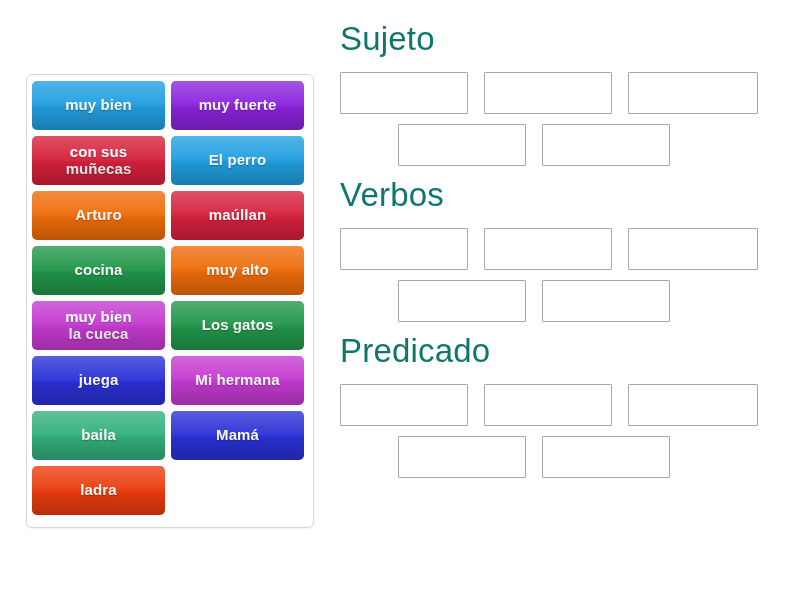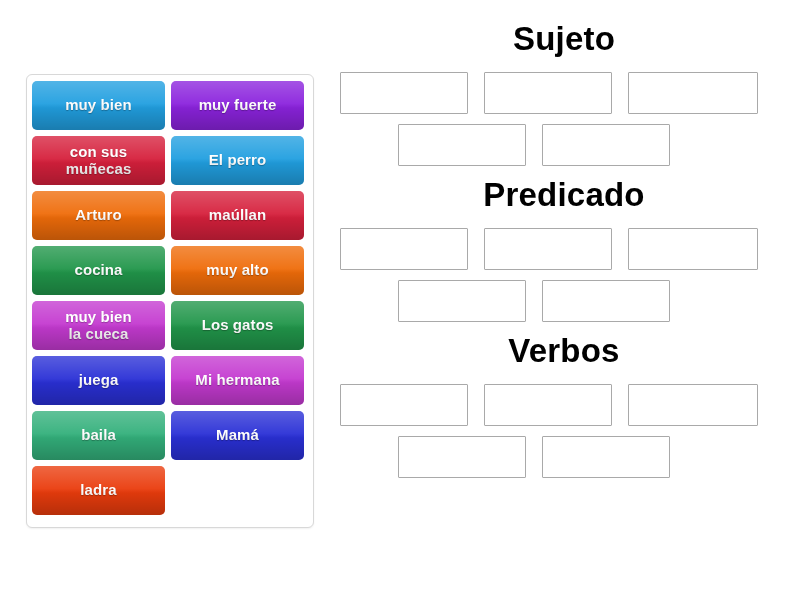--- a/index.html
+++ b/index.html
@@ -73,24 +73,24 @@
 
   
   #groups {
     position: absolute;
     left: 340px;
     top: 20px;
     width: 448px;
   }
   .group { margin-bottom: 10px; }
   .group-title {
-    text-align: center;
+    text-align: left;
     font-size: 33px;
-    font-weight: bold;
-    color: #000000;
+    font-weight: normal;
+    color: #0f766e;
     margin: 0 0 14px 0;
     line-height: 1.15;
     letter-spacing: 0.2px;
   }
   .slot-row {
     display: flex;
     justify-content: flex-start;
     gap: 16px;
     margin-bottom: 10px;
   }
@@ -167,36 +167,36 @@
         <div class="slot"></div>
         <div class="slot"></div>
         <div class="slot wide"></div>
       </div>
       <div class="slot-row row-2">
         <div class="slot"></div>
         <div class="slot"></div>
       </div>
     </div>
     <div class="group">
+      <div class="group-title">Verbos</div>
+      <div class="slot-row row-1">
+        <div class="slot"></div>
+        <div class="slot"></div>
+        <div class="slot wide"></div>
+      </div>
+      <div class="slot-row row-2">
+        <div class="slot"></div>
+        <div class="slot"></div>
+      </div>
+    </div>
+    <div class="group">
       <div class="group-title">Predicado</div>
       <div class="slot-row row-1">
         <div class="slot"></div>
         <div class="slot"></div>
         <div class="slot wide"></div>
       </div>
       <div class="slot-row row-2">
         <div class="slot"></div>
         <div class="slot"></div>
       </div>
     </div>
-    <div class="group">
-      <div class="group-title">Verbos</div>
-      <div class="slot-row row-1">
-        <div class="slot"></div>
-        <div class="slot"></div>
-        <div class="slot wide"></div>
-      </div>
-      <div class="slot-row row-2">
-        <div class="slot"></div>
-        <div class="slot"></div>
-      </div>
-    </div>
   </div>
 
 </body></html>

